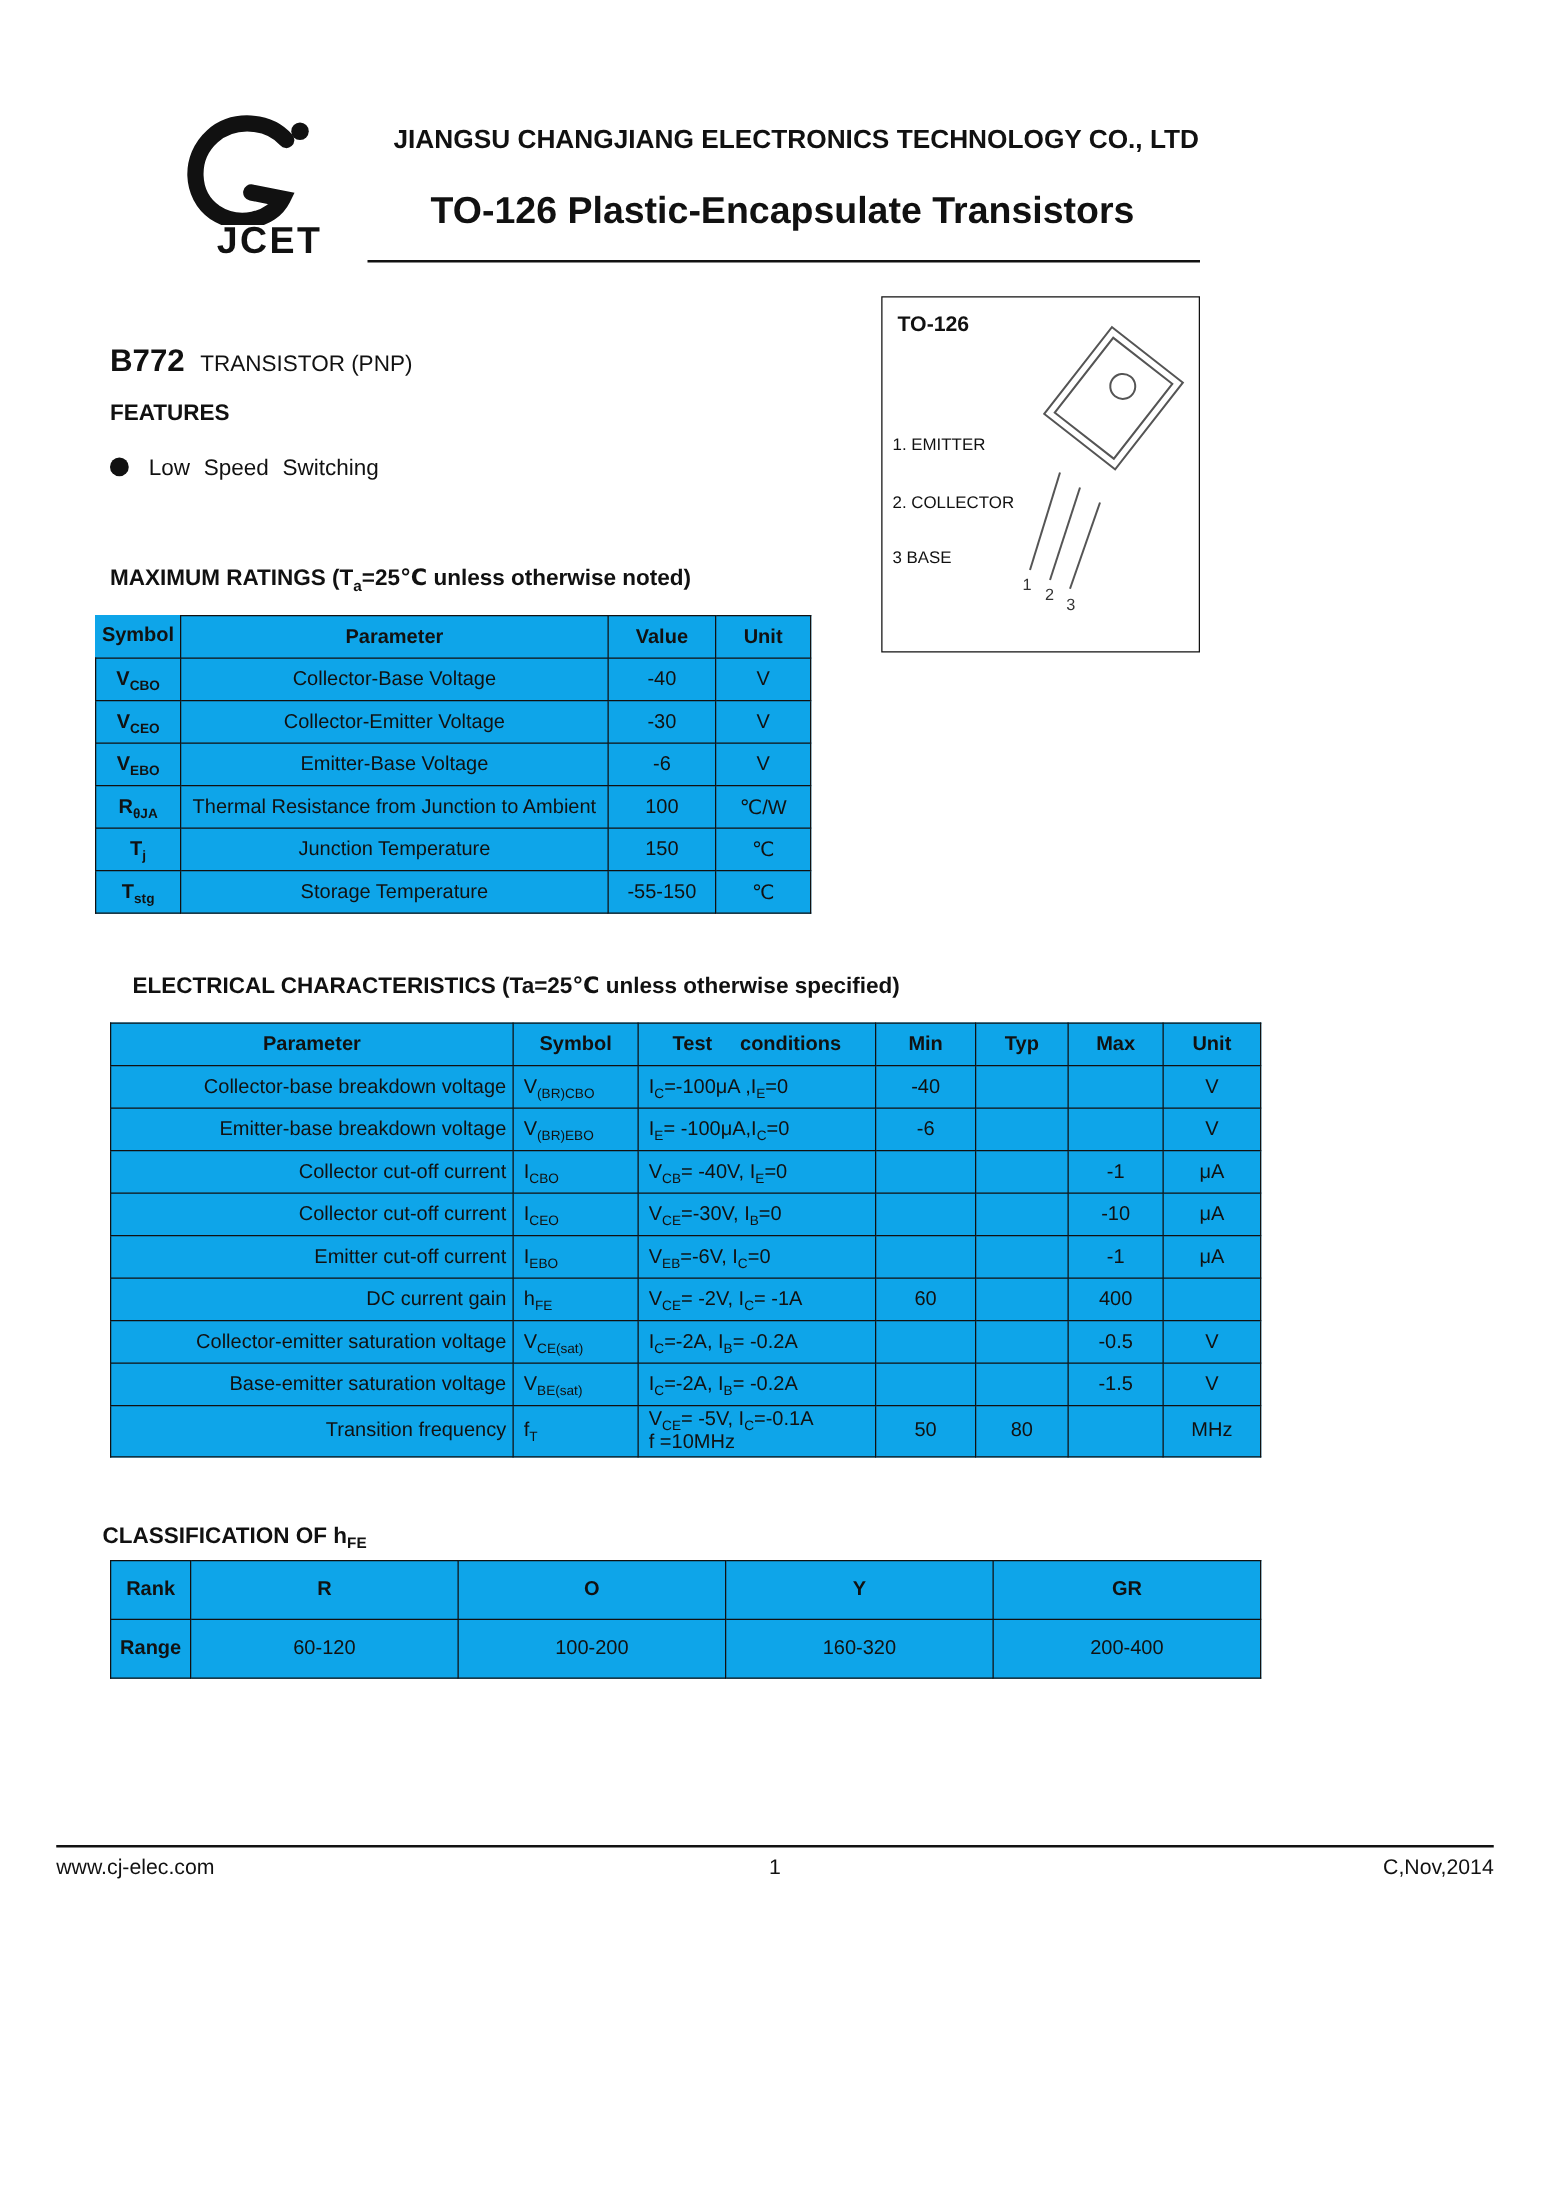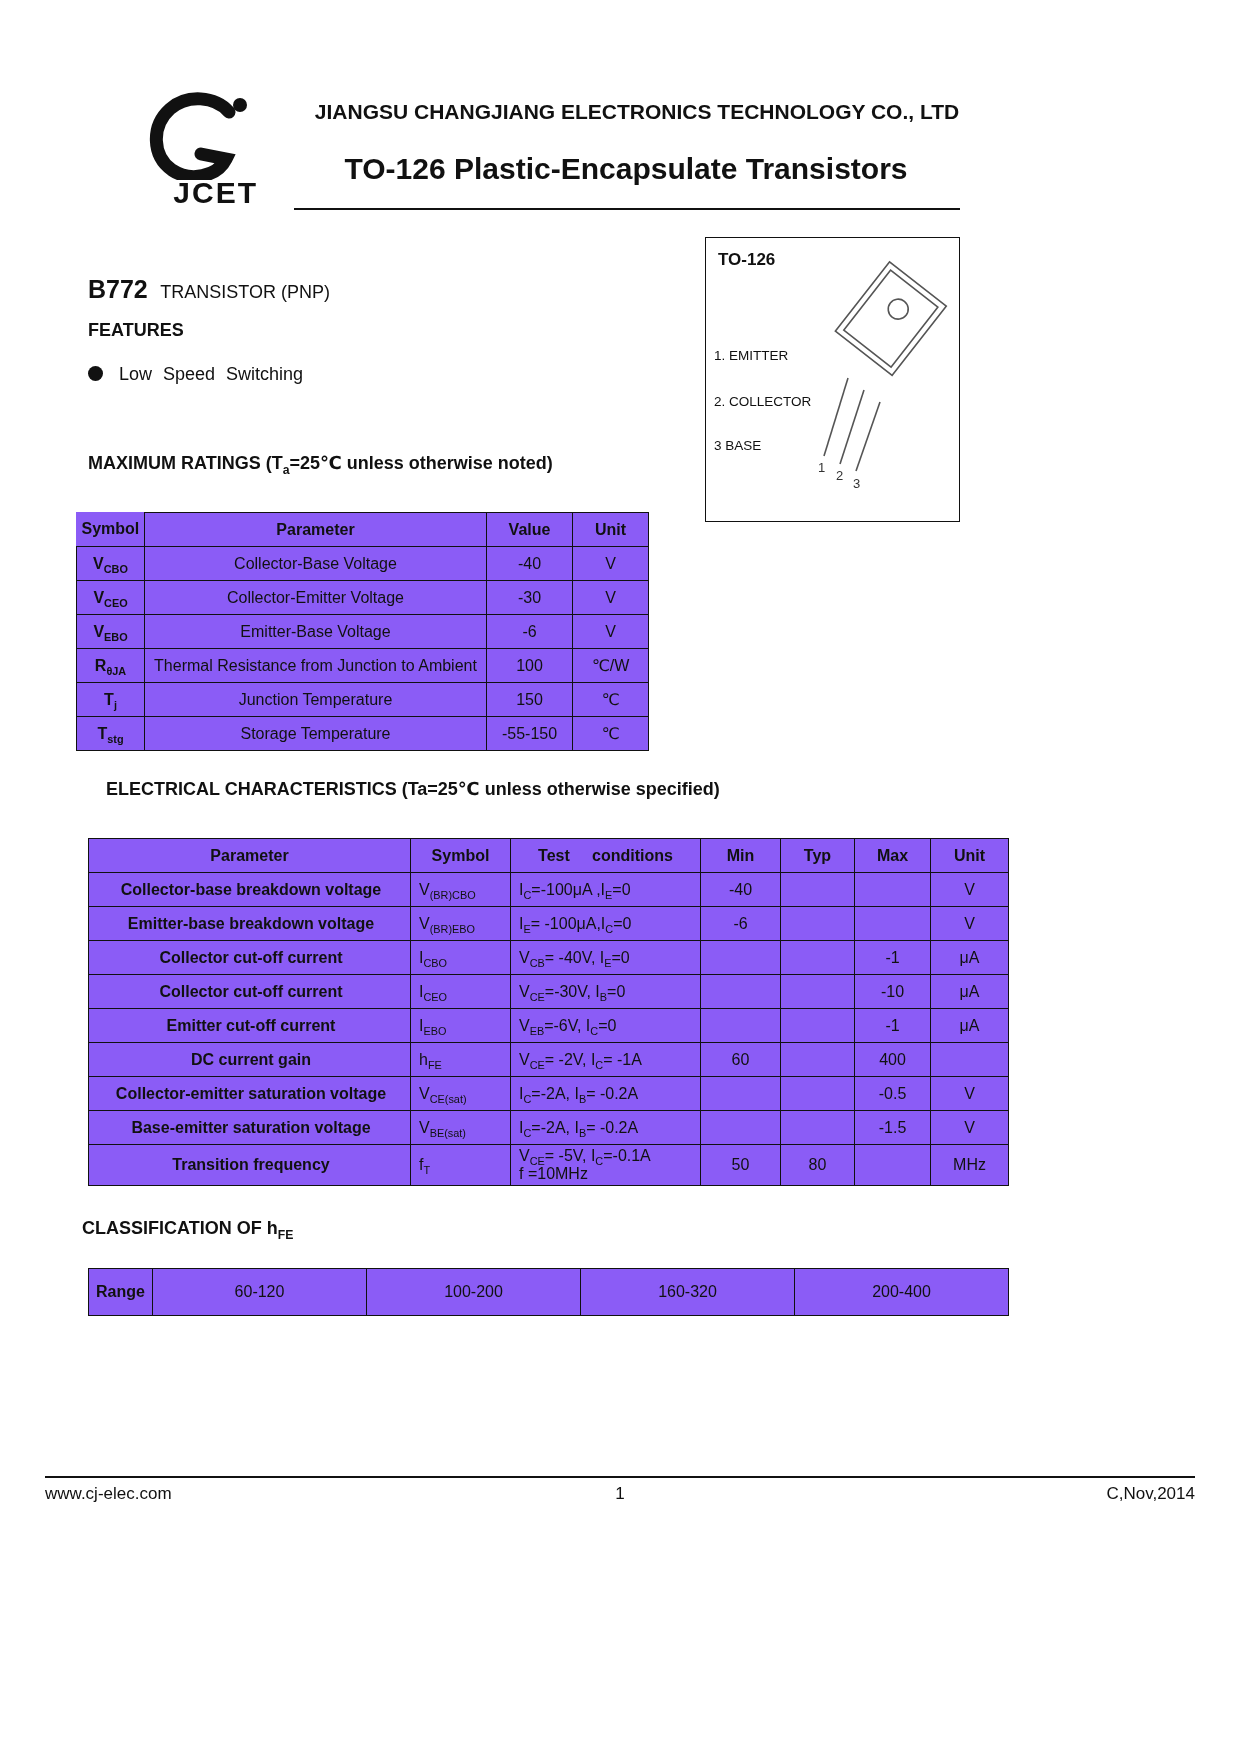--- a/index.html
+++ b/index.html
@@ -36,39 +36,39 @@
   .pin1{top:110px;} .pin2{top:156px;} .pin3{top:200px;}
   .pkg-draw{position:absolute;left:90px;top:22px;}
 
   
   .sec-title{position:absolute;font-size:18px;font-weight:bold;}
   .mr-title{left:88px;top:452px;}
   .ec-title{left:82px;top:778px;margin-left:24px;}
   .cls-title{left:82px;top:1218px;}
 
   
-  table{border-collapse:collapse;table-layout:fixed;position:absolute;background:#8b5cf6;margin-top:20px;}
+  table{border-collapse:collapse;table-layout:fixed;position:absolute;background:#0ea5e9;}
   td,th{border:1.5px solid #111;font-size:16px;padding:2px 5px;height:29px;
         vertical-align:middle;overflow:hidden;}
   th{font-weight:bold;text-align:center;}
   .pre{white-space:pre;}
 
   .mr-table{left:76px;top:492px;width:572px;}
   .mr-table col.c-sym{width:68px;} .mr-table col.c-par{width:342px;}
   .mr-table col.c-val{width:86px;} .mr-table col.c-unit{width:76px;}
   .mr-table .sym-h{border:none;background:none;}
   .mr-table td.sym{font-weight:bold;text-align:center;}
   .mr-table td{text-align:center;}
 
   .ec-table{left:88px;top:818px;width:920px;}
   .ec-table col.e-par{width:322px;} .ec-table col.e-sym{width:100px;}
   .ec-table col.e-cond{width:190px;} .ec-table col.e-min{width:80px;}
   .ec-table col.e-typ{width:74px;} .ec-table col.e-max{width:76px;}
   .ec-table col.e-unit{width:78px;}
-  .ec-table td.p{font-weight:bold;text-align:center;padding-left:8px;}
+  .ec-table td.p{font-weight:normal;text-align:right;padding-left:8px;}
   .ec-table td.s{text-align:left;padding-left:8px;}
   .ec-table td.c{text-align:left;padding-left:8px;white-space:pre-line;}
   .ec-table td.n{text-align:center;}
 
   .cls-table{left:88px;top:1248px;width:920px;}
   .cls-table col.k-lbl{width:64px;} .cls-table col.k-c{width:214px;}
   .cls-table td{height:42px;text-align:center;}
   .cls-table td.lbl{font-weight:bold;}
   .cls-table tr.rank-row td{font-weight:bold;}
   .cls-table tr.rank-row td.lbl{font-weight:bold;}
@@ -300,20 +300,27 @@
 
   <table class="cls-table">
     <colgroup>
         <col class="k-lbl">
         <col class="k-c">
         <col class="k-c">
         <col class="k-c">
         <col class="k-c">
       </colgroup>
     <tbody>
+      <tr class="rank-row">
+        <td class="lbl">Rank</td>
+        <td>R</td>
+        <td>O</td>
+        <td>Y</td>
+        <td>GR</td>
+      </tr>
       <tr>
         <td class="lbl">Range</td>
         <td>60-120</td>
         <td>100-200</td>
         <td>160-320</td>
         <td>200-400</td>
       </tr>
     </tbody>
   </table>
 

